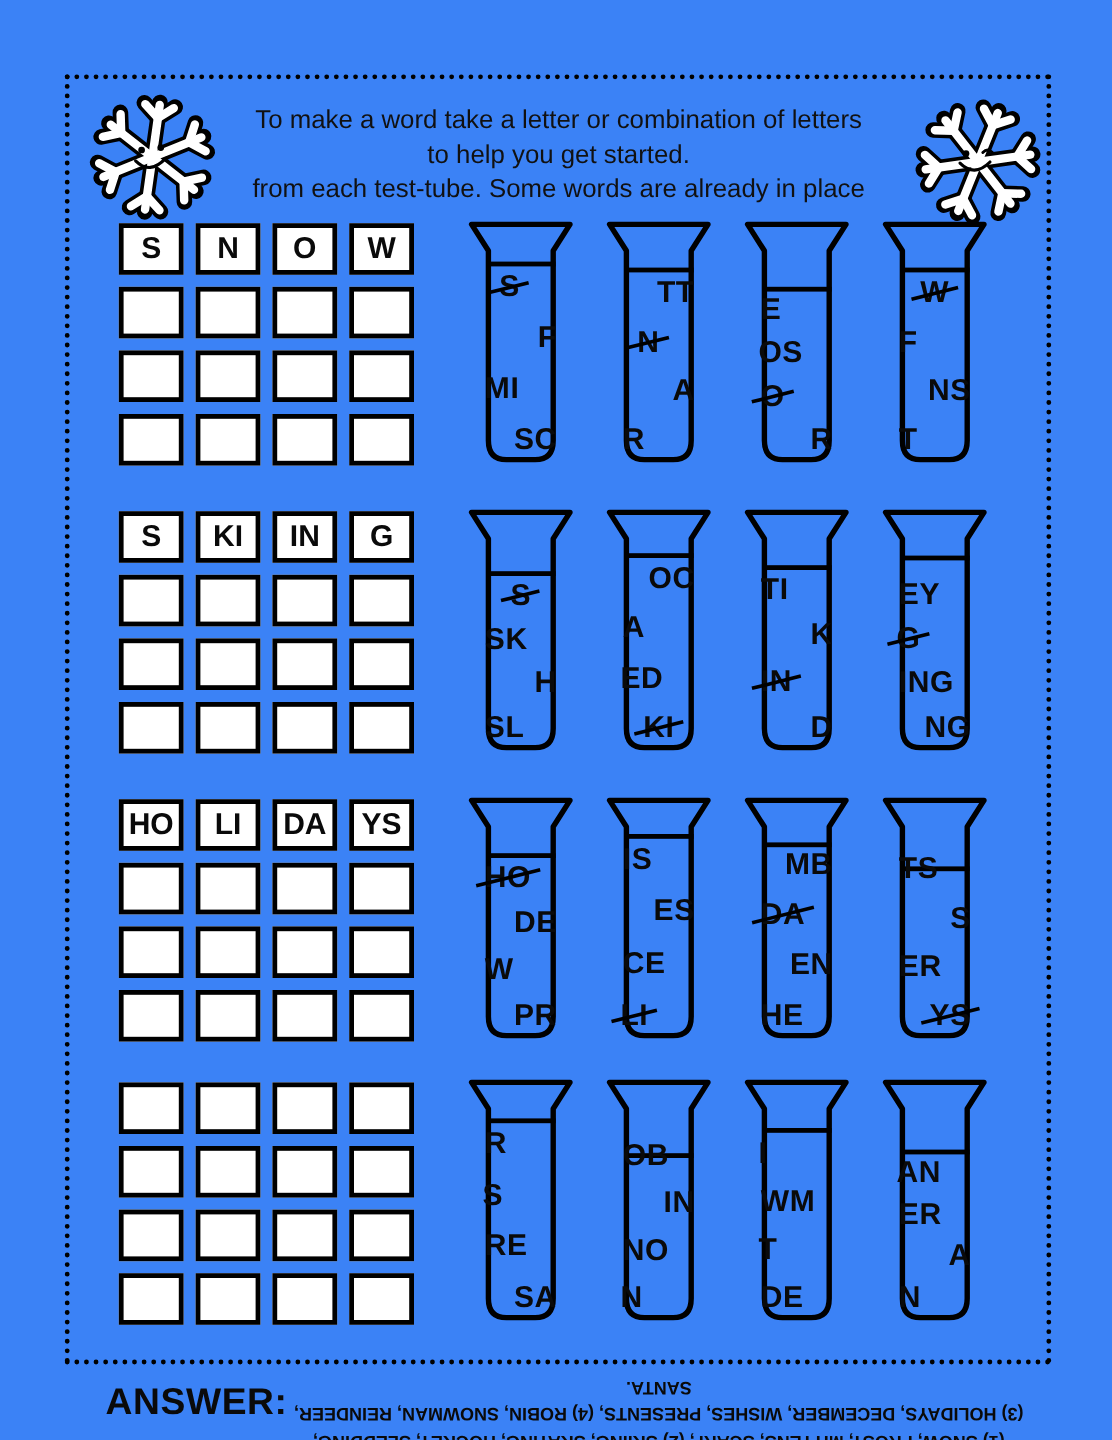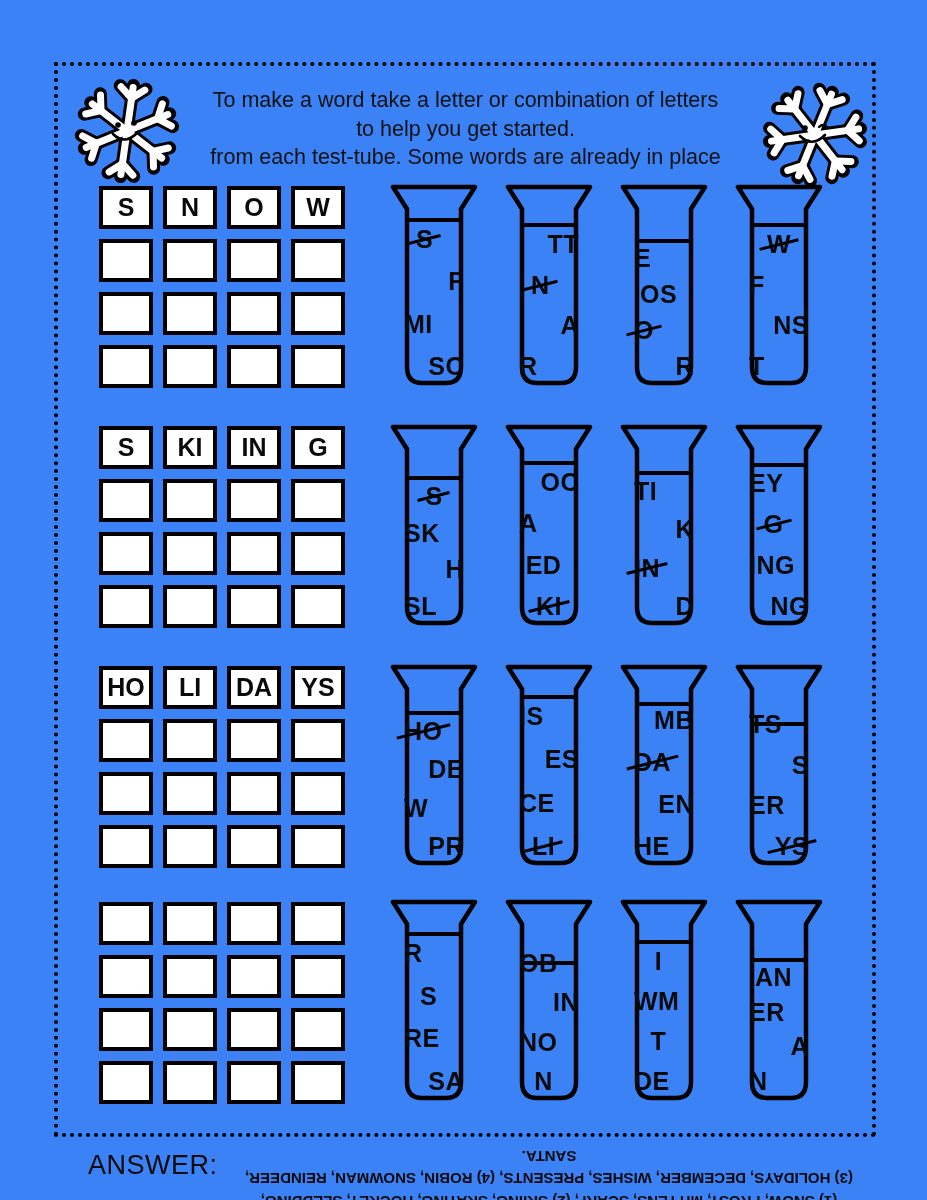--- a/index.html
+++ b/index.html
@@ -21,25 +21,25 @@
   .tube{position:absolute;top:0;width:88px;height:206px;}
   .tube svg{position:absolute;left:0;top:0;}
   .liq{position:absolute;left:15px;right:15px;height:4px;background:#000;}
   .letters{position:absolute;left:12px;right:12px;bottom:9px;
            display:flex;flex-direction:column;justify-content:space-between;}
   .ln{height:27px;line-height:27px;font-size:25px;font-weight:700;letter-spacing:.5px;}
   .a-l{text-align:left;padding-left:2px;}
   .a-r{text-align:right;padding-right:2px;}
   .a-c{text-align:center;}
   .a-cl{text-align:left;padding-left:14px;}
-  .a-cr{text-align:center;padding-right:11px;}
+  .a-cr{text-align:left;padding-right:11px;}
   .w{display:inline-block;position:relative;}
   .struck::after{content:"";position:absolute;left:-8px;right:-8px;top:46%;
                  border-top:3.5px solid #000;transform:rotate(-14deg);}
-  .answer-label{position:absolute;left:88px;top:1150px;font-size:27px;font-weight:400;
+  .answer-label{position:absolute;left:88px;top:1150px;font-size:31px;font-weight:700;
                 letter-spacing:.5px;}
   .answer-flip{position:absolute;left:218px;top:1144px;width:662px;
                transform:rotate(180deg);font-size:15px;font-weight:700;
                text-align:center;line-height:1.5;}
   .t1{left:390px;} .t2{left:505px;} .t3{left:620px;} .t4{left:735px;}
   .r1{top:183px;} .r2{top:423px;} .r3{top:663px;} .r4{top:898px;}
 </style>
 </head>
 <body>
 
@@ -329,21 +329,21 @@
         <div class="ln a-r"><span class="w">K</span></div>
         <div class="ln a-l"><span class="w struck">IN</span></div>
         <div class="ln a-r"><span class="w">D</span></div>
       </div>
     </div>
     <div class="tube t4">
       <svg width="88" height="206" viewBox="0 0 88 206">
           <path d="M3 4 H85 L71 26 V184 Q71 200 56 200 H32 Q17 200 17 184 V26 Z" fill="none" stroke="#000" stroke-width="4.5" stroke-linejoin="round"></path>
         </svg>
       <div class="liq" style="top:40px"></div>
-      <div class="letters" style="top:47px">
+      <div class="letters" style="top:59px">
         <div class="ln a-l"><span class="w">EY</span></div>
         <div class="ln a-cr"><span class="w struck">G</span></div>
         <div class="ln a-l"><span class="w">ING</span></div>
         <div class="ln a-r"><span class="w">NG</span></div>
       </div>
     </div>
   </div>
 
   <div class="prow r3">
     <div class="grid">

